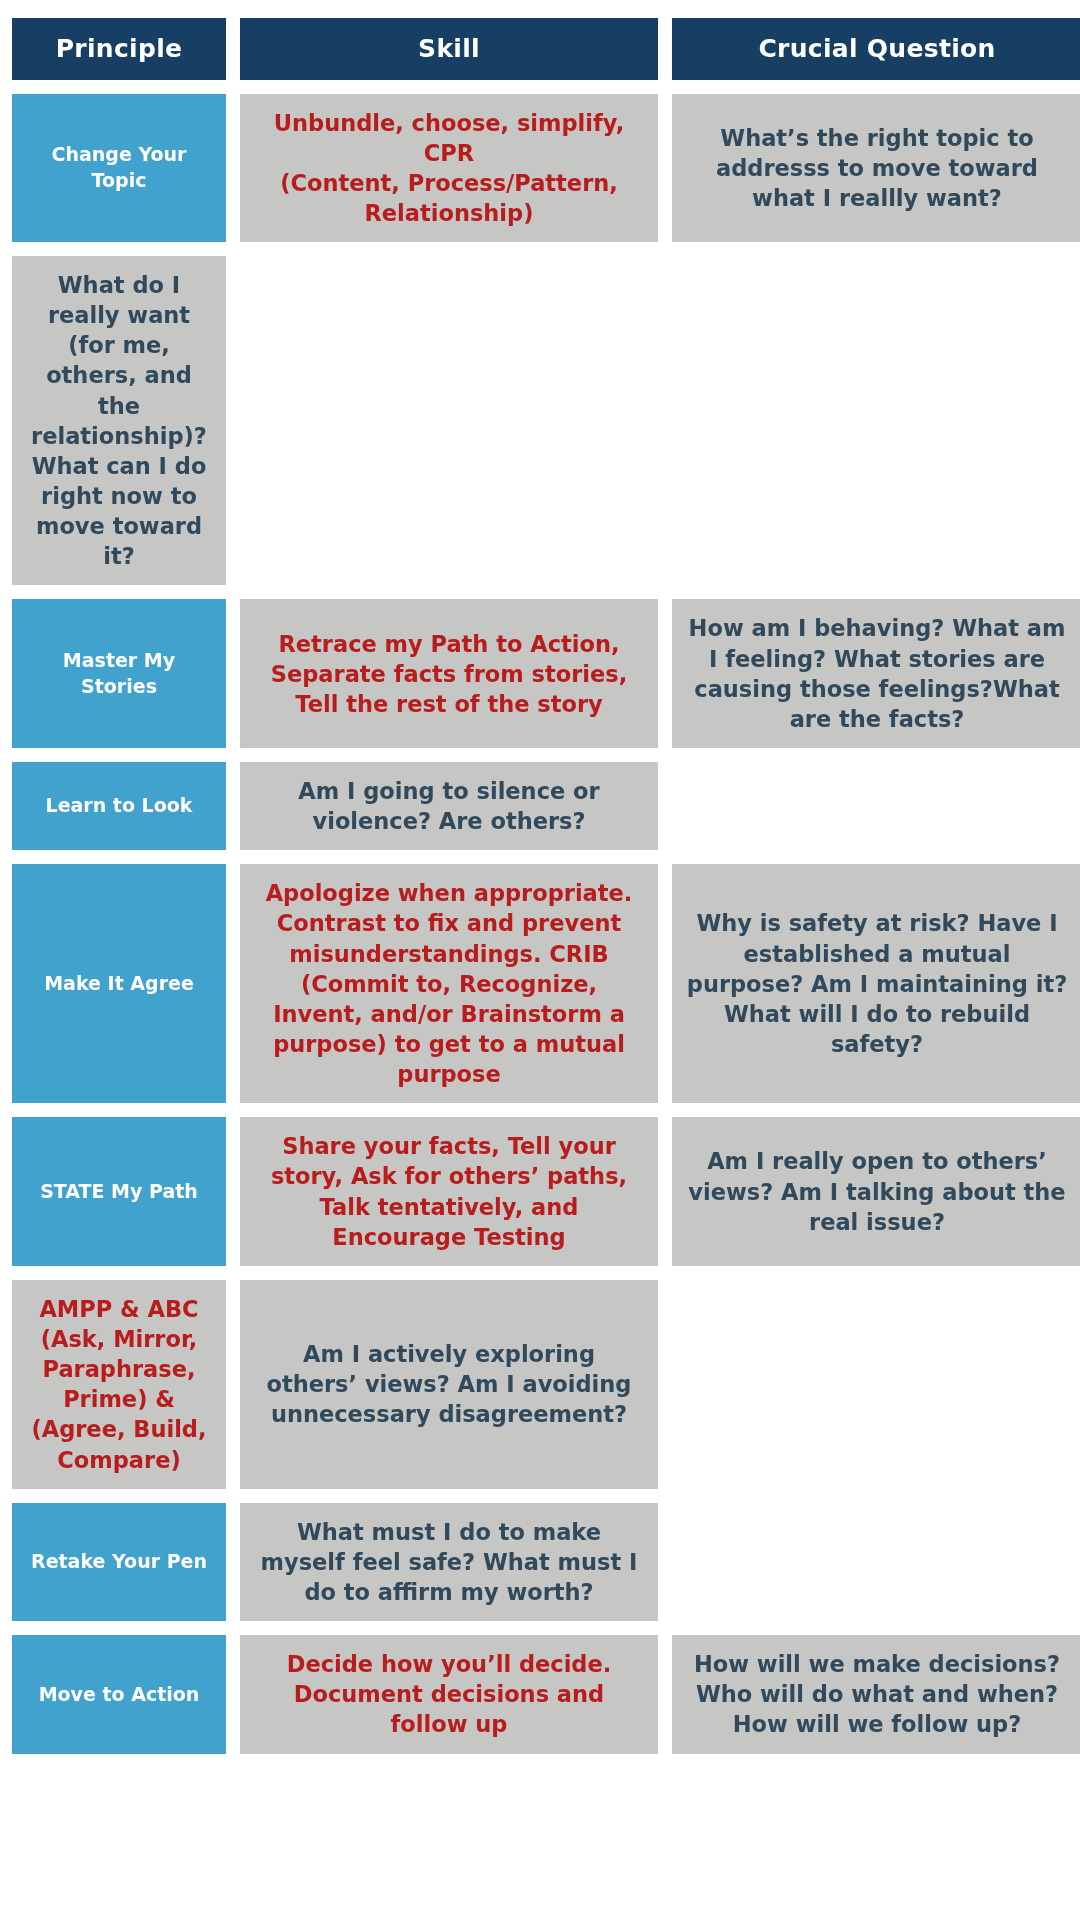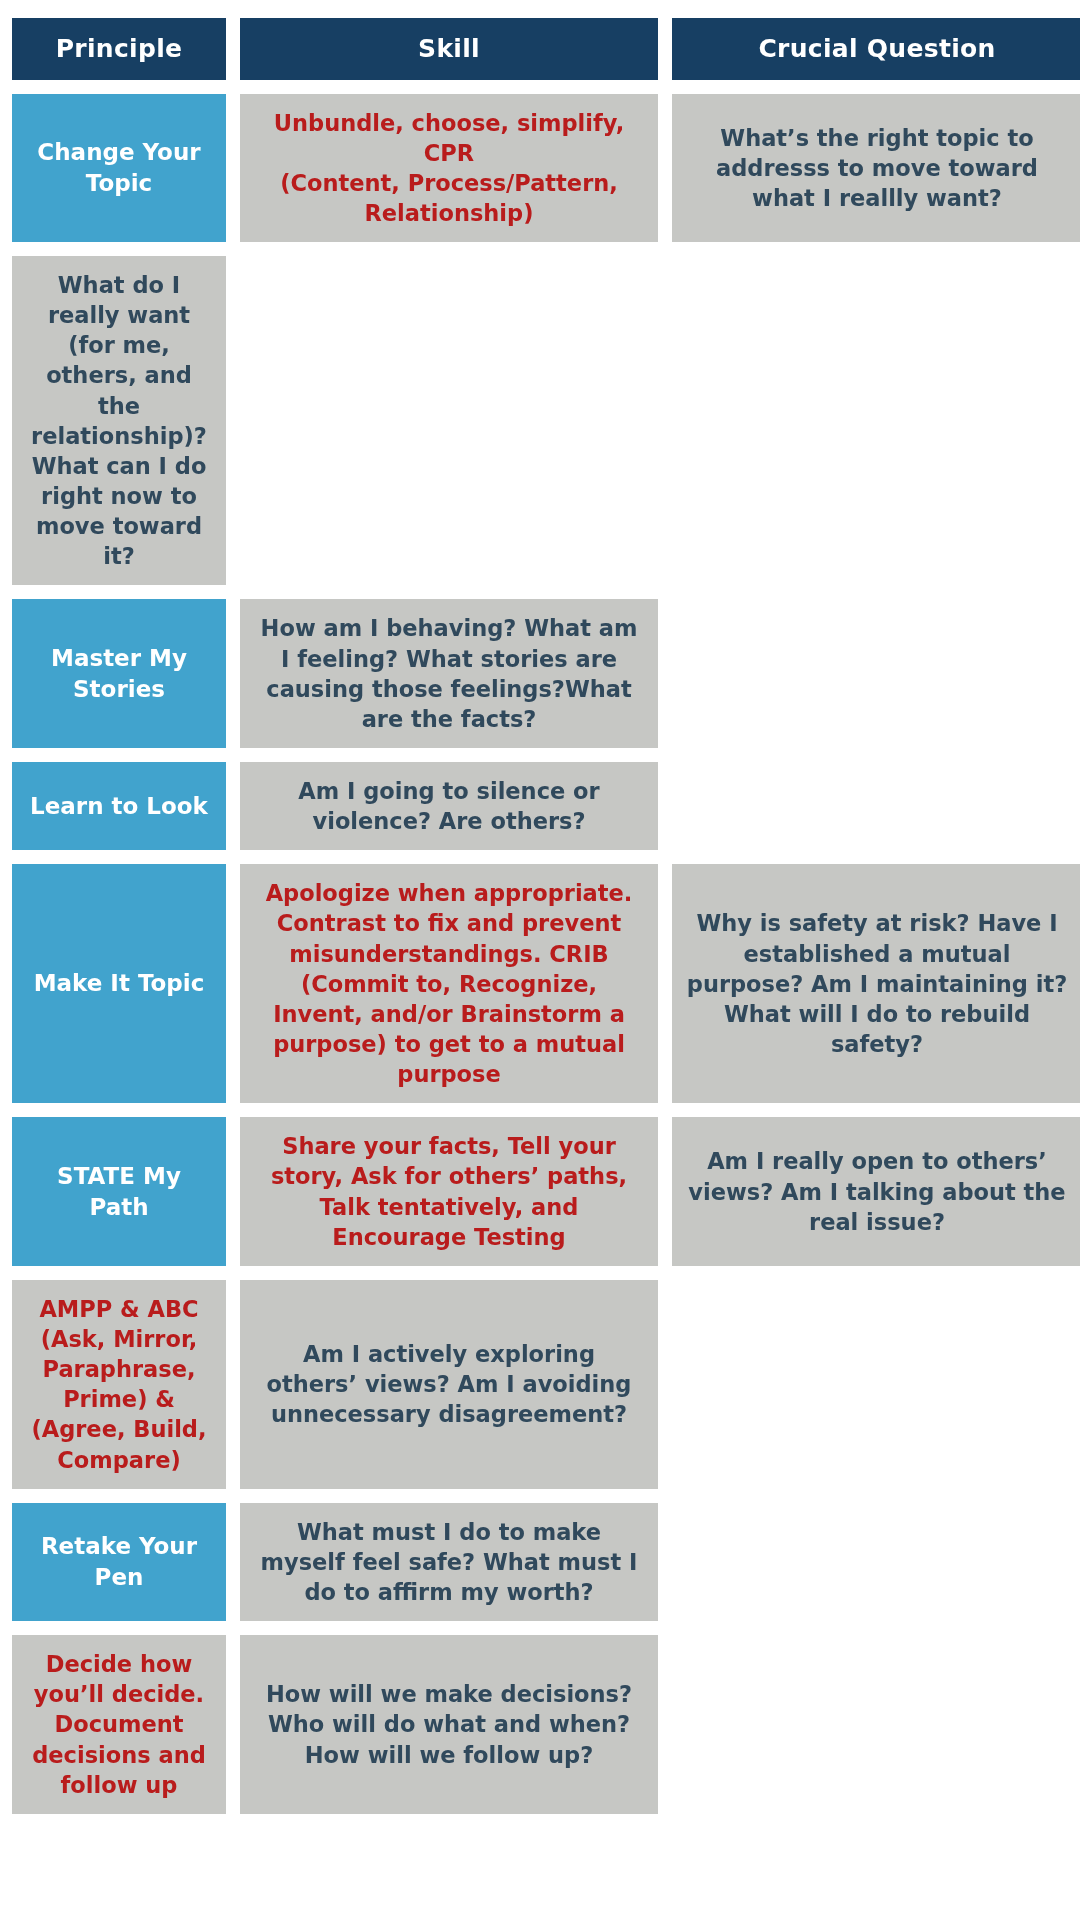--- a/index.html
+++ b/index.html
@@ -40,21 +40,21 @@
     align-items: center;
     justify-content: center;
     text-align: center;
     padding: 14px 14px;
     box-sizing: border-box;
     line-height: 1.34;
   }
   .cell.principle {
     background: #41a3cd;
     color: #ffffff;
-    font-size: 23px;
+    font-size: 19px;
     font-weight: bold;
   }
   .cell.skill,
   .cell.question {
     background: #c6c7c4;
     color: #b91c1c;
     font-size: 22.5px;
     font-weight: bold;
   }
   .cell.question {
@@ -99,37 +99,40 @@
   <div class="row">
     <div class="cell question">
       <span>What do I really want (for me, others, and the relationship)? What can I do right now to move toward it?</span>
     </div>
   </div>
 
   <div class="row">
     <div class="cell principle">
       <span>Master My Stories</span>
     </div>
+    <div class="cell skill">
+      <span>Retrace my Path to Action, Separate facts from stories, Tell the rest of the story</span>
+    </div>
     <div class="cell question">
       <span>How am I behaving? What am I feeling? What stories are causing those feelings?What are the facts?</span>
     </div>
   </div>
 
   <div class="row">
     <div class="cell principle">
       <span>Learn to Look</span>
     </div>
     <div class="cell question">
       <span>Am I going to silence or violence? Are others?</span>
     </div>
   </div>
 
   <div class="row">
     <div class="cell principle">
-      <span>Make It Topic</span>
+      <span>Make It Agree</span>
     </div>
     <div class="cell skill">
       <span>Apologize when appropriate. Contrast to fix and prevent misunderstandings. CRIB (Commit to, Recognize, Invent, and/or Brainstorm a purpose) to get to a mutual purpose</span>
     </div>
     <div class="cell question">
       <span>Why is safety at risk? Have I established a mutual purpose? Am I maintaining it? What will I do to rebuild safety?</span>
     </div>
   </div>
 
   <div class="row">
@@ -157,20 +160,23 @@
   <div class="row">
     <div class="cell principle">
       <span>Retake Your Pen</span>
     </div>
     <div class="cell question">
       <span>What must I do to make myself feel safe? What must I do to affirm my worth?</span>
     </div>
   </div>
 
   <div class="row">
+    <div class="cell principle">
+      <span>Move to Action</span>
+    </div>
     <div class="cell skill">
       <span>Decide how you’ll decide. Document decisions and follow up</span>
     </div>
     <div class="cell question">
       <span>How will we make decisions? Who will do what and when? How will we follow up?</span>
     </div>
   </div>
 
 </div>
 

